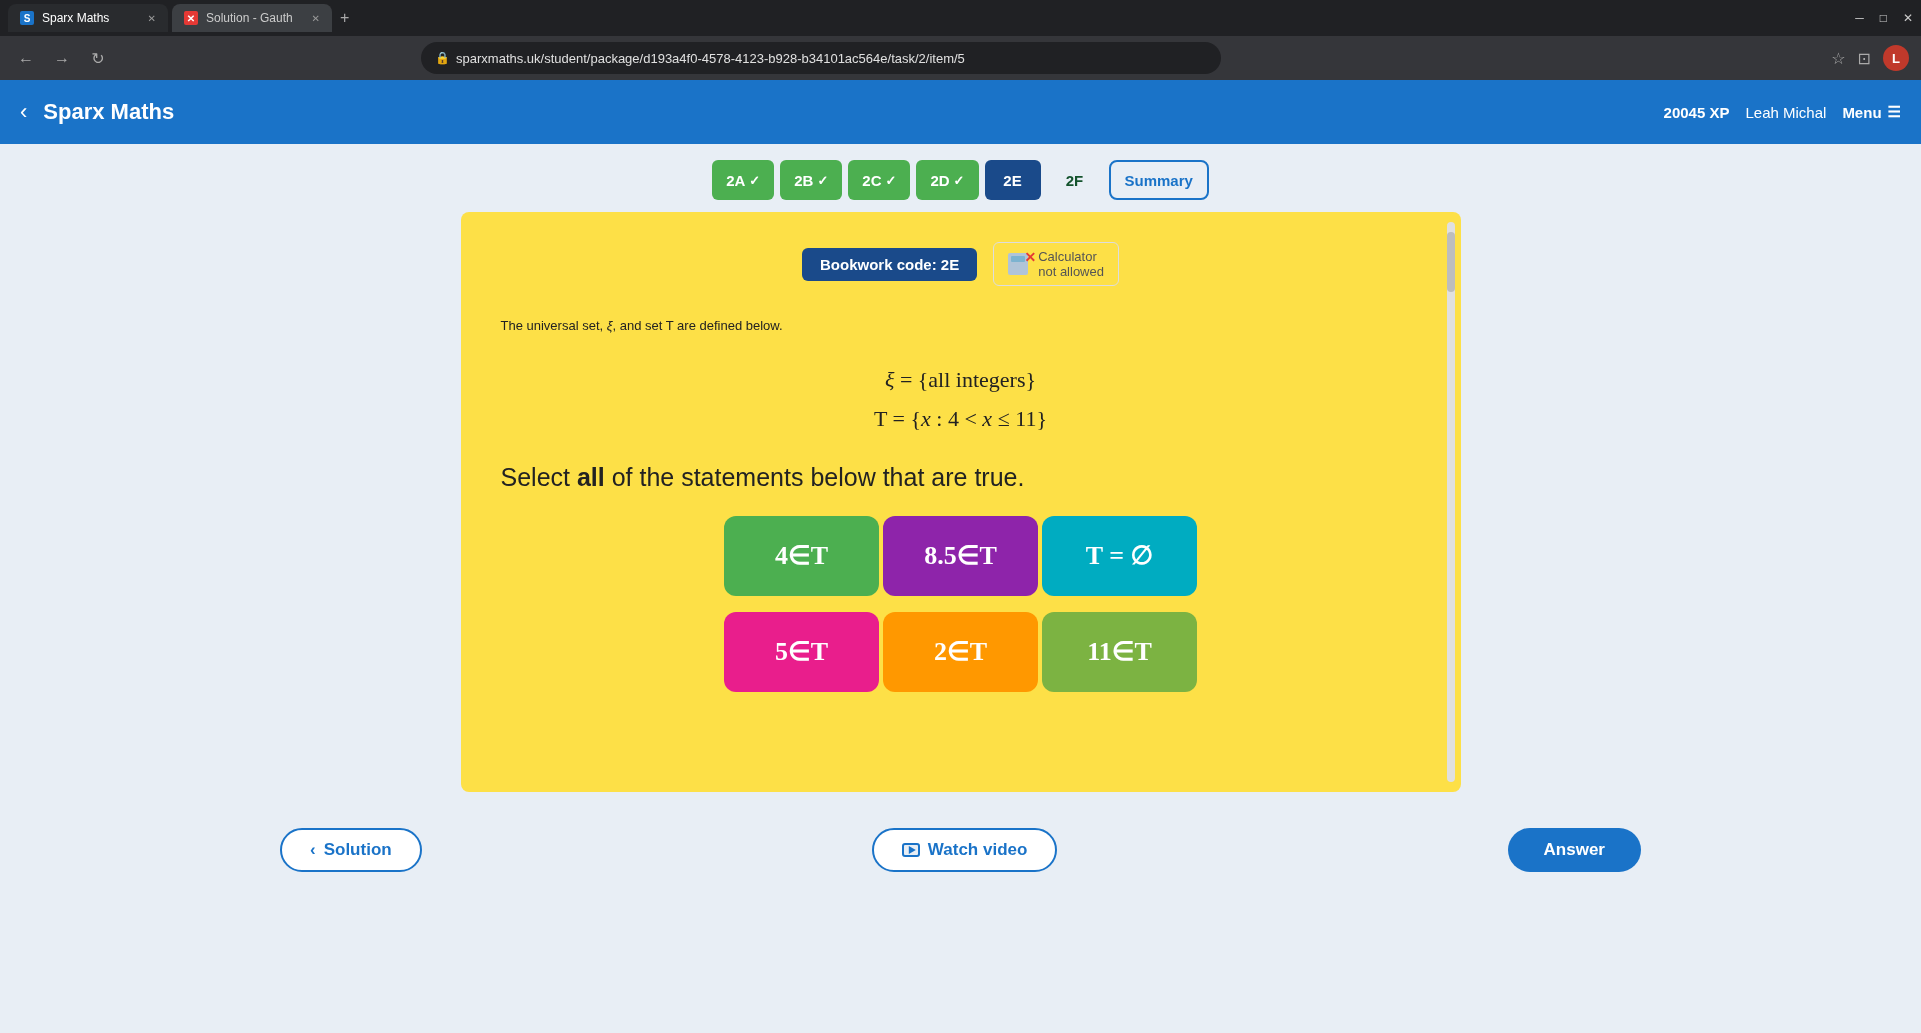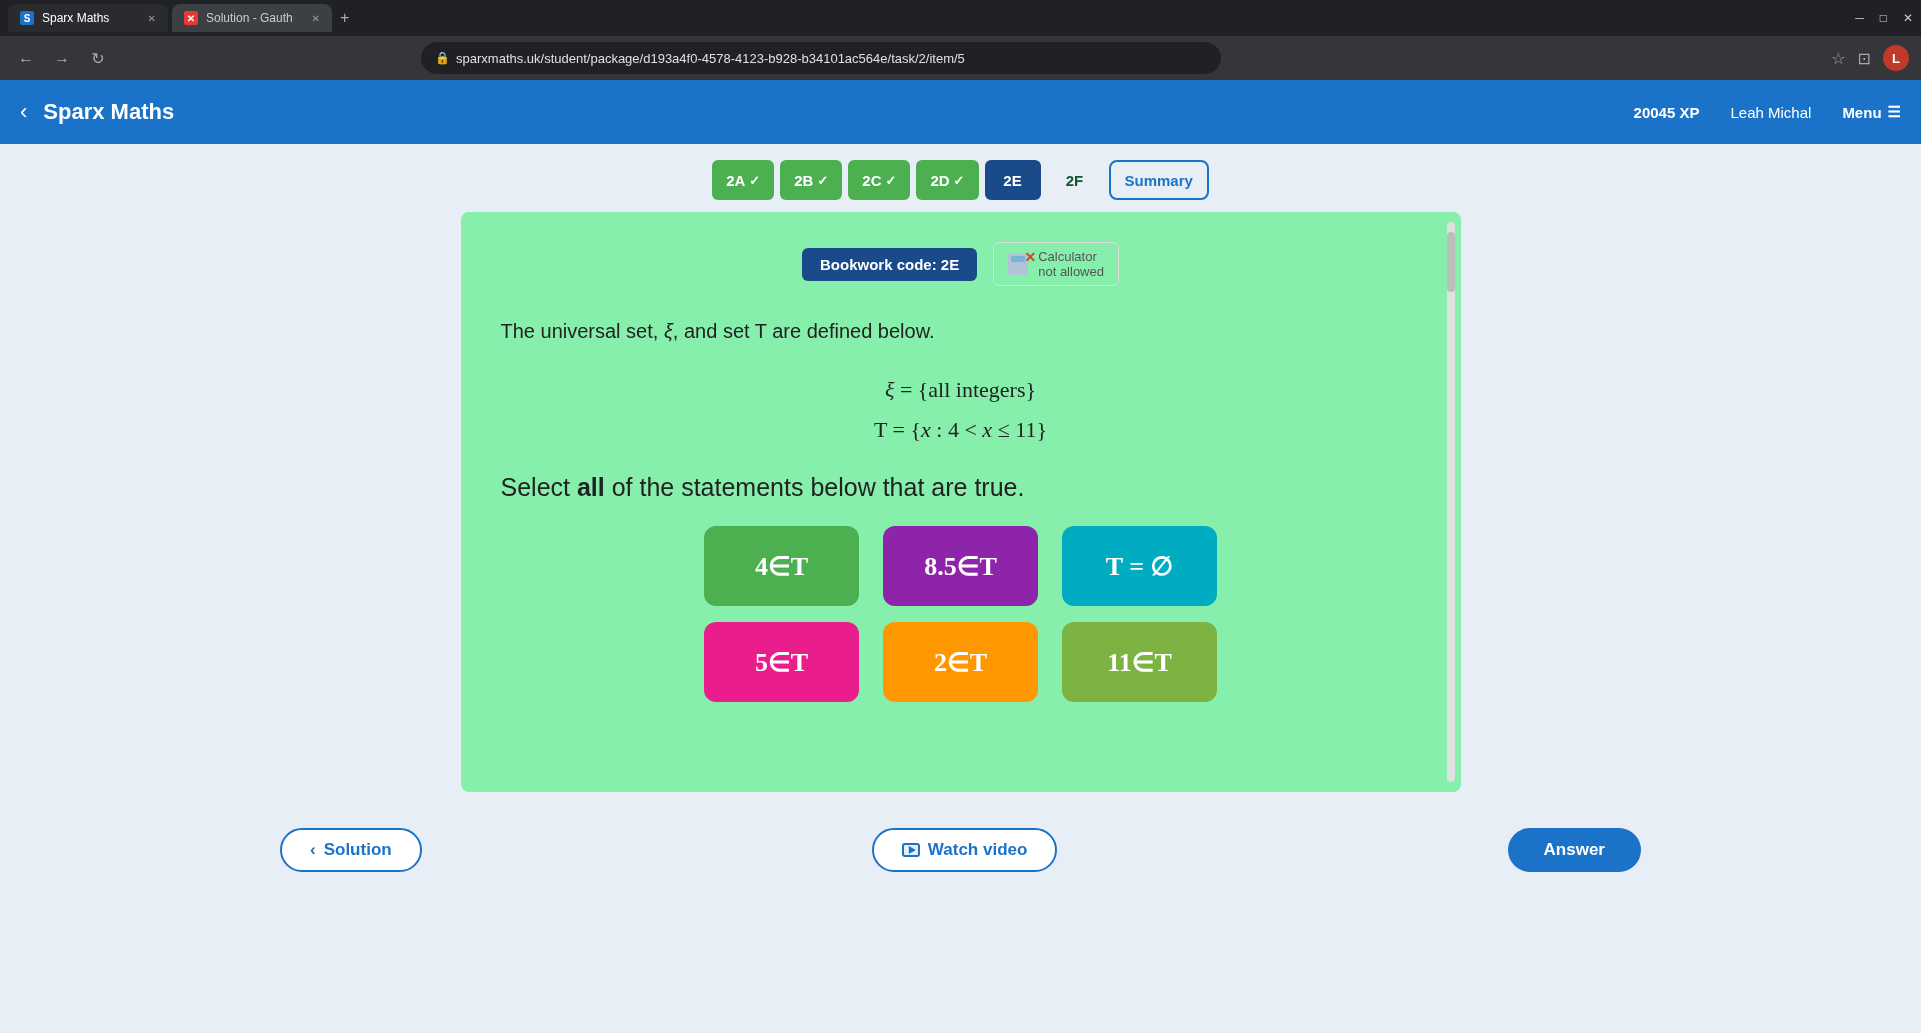--- a/index.html
+++ b/index.html
@@ -132,21 +132,21 @@
     }
     .app-logo {
       color: white;
       font-size: 22px;
       font-weight: bold;
     }
     .app-header-right {
       margin-left: auto;
       display: flex;
       align-items: center;
-      gap: 31px;
+      gap: 16px;
     }
     .app-xp {
       color: white;
       font-size: 15px;
       font-weight: 600;
     }
     .app-username {
       color: white;
       font-size: 15px;
     }
@@ -204,21 +204,21 @@
     }
     .checkmark { font-size: 13px; }
 
     
     .main-content {
       display: flex;
       justify-content: center;
       padding: 0 20px 20px;
     }
     .question-card {
-      background: #86efac;
+      background: #fde047;
       border-radius: 8px;
       width: 1000px;
       min-height: 580px;
       padding: 30px 40px;
       position: relative;
     }
     .question-header {
       display: flex;
       justify-content: center;
       align-items: center;
@@ -261,21 +261,21 @@
     }
     .calc-x-mark {
       position: absolute;
       top: -4px; right: -6px;
       color: #e53935;
       font-size: 14px;
       font-weight: bold;
     }
 
     .question-text {
-      font-size: 20px;
+      font-size: 13px;
       color: #222;
       text-align: left;
       margin-bottom: 24px;
       line-height: 1.5;
       margin-top: 7px;
     }
 
     .math-display {
       text-align: center;
       font-size: 22px;
@@ -295,21 +295,21 @@
     
     .options-grid {
       display: flex;
       flex-direction: column;
       align-items: center;
       gap: 16px;
       margin: 10px 0 30px;
     }
     .options-row {
       display: flex;
-      gap: 24px;
+      gap: 4px;
     }
     .option-btn {
       width: 155px;
       height: 80px;
       border-radius: 12px;
       display: flex;
       align-items: center;
       justify-content: center;
       font-size: 26px;
       font-weight: bold;

